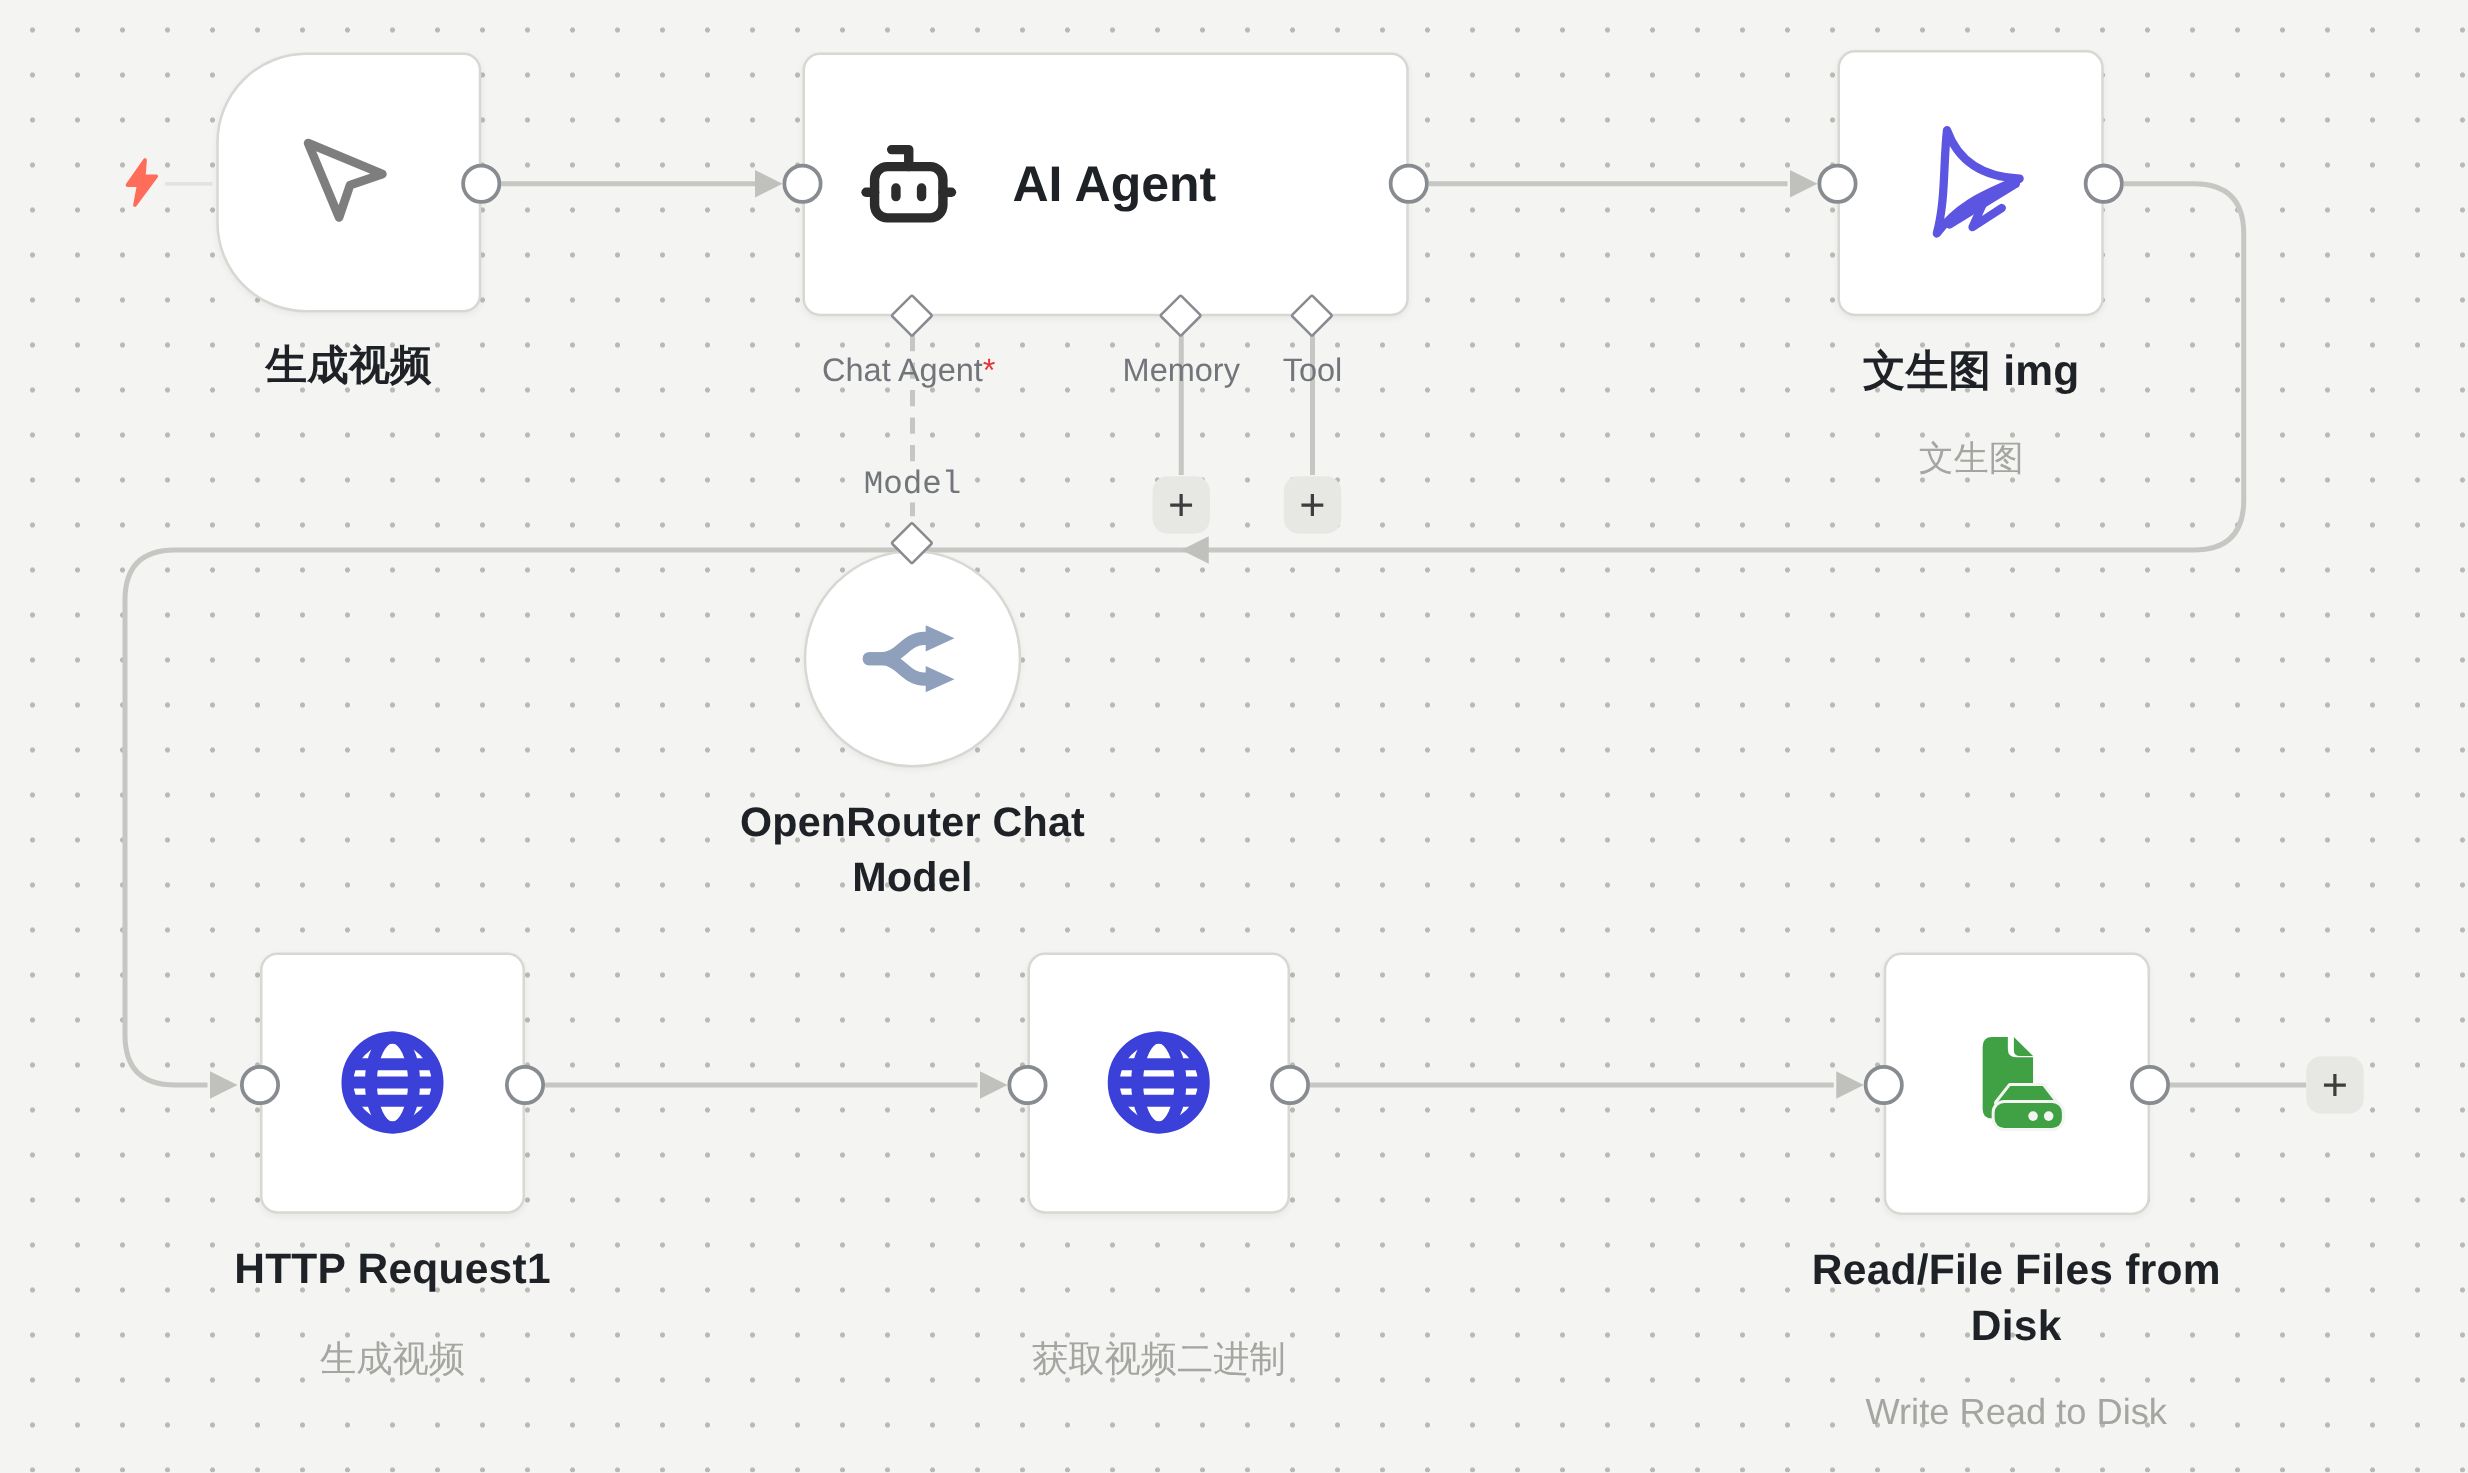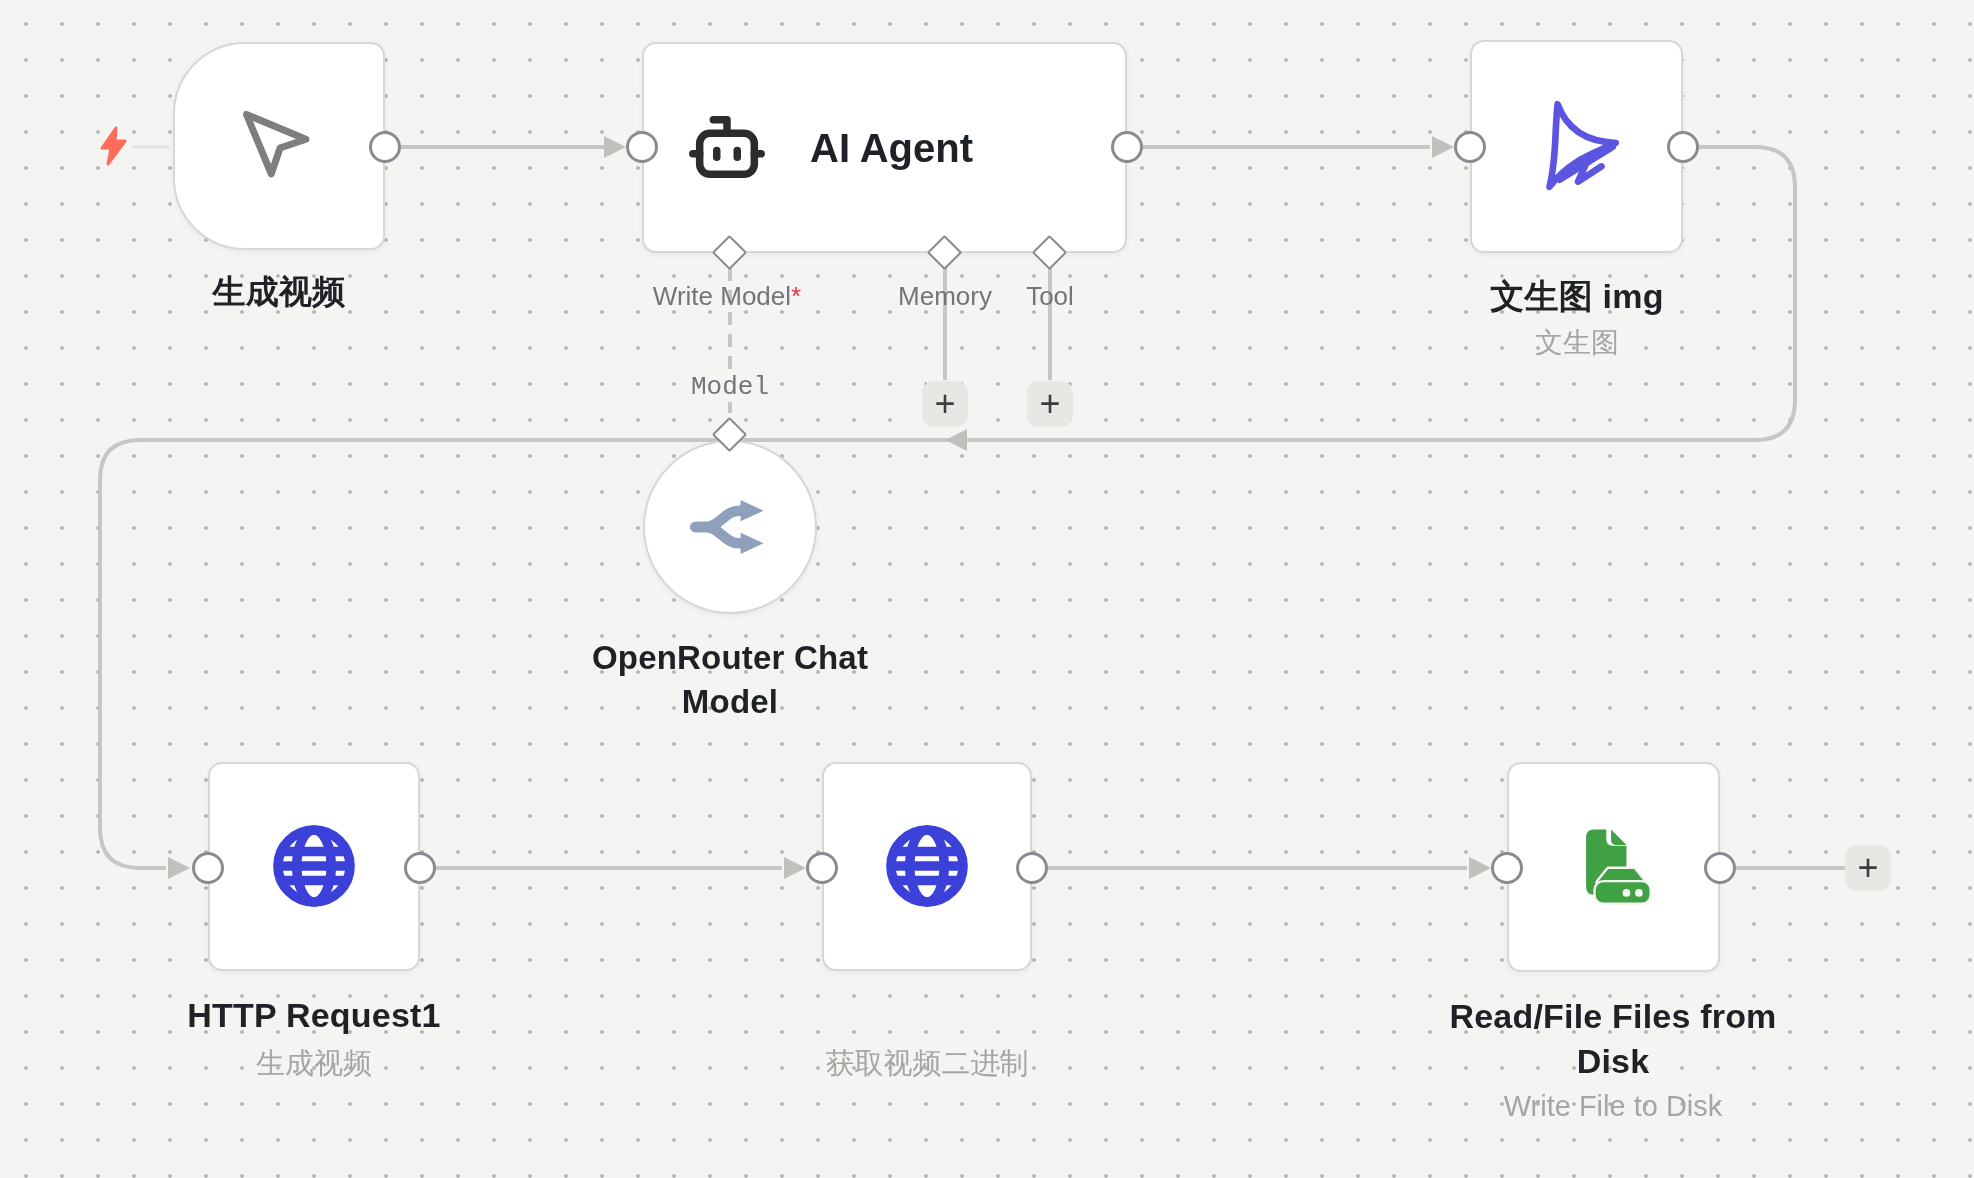--- a/index.html
+++ b/index.html
@@ -14,21 +14,21 @@
   .node.trigger{border-radius:72px 14px 14px 72px;}
   .node.round{border-radius:50%;}
   .icon{position:absolute;z-index:3;}
   .port{position:absolute;width:32px;height:32px;border-radius:50%;background:#fff;
     border:3px solid #888b8f;box-sizing:border-box;z-index:4;}
   .diamond{position:absolute;width:25px;height:25px;background:#fff;border:2px solid #888b8f;
     transform:rotate(45deg);box-sizing:border-box;z-index:4;border-radius:2px;}
   .node-label{position:absolute;transform:translateX(-50%);text-align:center;z-index:3;
     font-size:34px;font-weight:600;color:#1e2126;letter-spacing:.2px;white-space:nowrap;}
   .node-sub{position:absolute;transform:translateX(-50%);text-align:center;z-index:3;
-    font-size:29px;font-weight:400;color:#a5a5a2;white-space:nowrap;}
+    font-size:29px;font-weight:400;color:#a5a5a2;white-space:nowrap;margin-top:24px;}
   .port-label{position:absolute;transform:translateX(-50%);text-align:center;z-index:3;
     font-size:26px;color:#72767b;white-space:nowrap;}
   .star{color:#e2373d;}
   .model-label{background:#f4f4f2;padding:0 8px;font-family:Liberation Mono, monospace;}
   .agent-title{position:absolute;z-index:3;font-size:40px;font-weight:600;color:#1e2126;}
   .plus-btn{position:absolute;width:46px;height:46px;border-radius:12px;background:#e7e7e4;
     color:#3d3d3d;font-size:36px;font-weight:400;display:flex;align-items:center;
     justify-content:center;z-index:5;line-height:1;user-select:none;}
   .wrap-label{white-space:normal;line-height:45px;width:330px;}
   .wrap-label.or{width:310px;line-height:44px;font-size:33px;}
@@ -84,21 +84,21 @@
     </g>
   </svg>
   <div class="agent-title" style="left:810px;top:126px;">AI Agent</div>
   <div class="port" style="left:626px;top:131px;"></div>
   <div class="port" style="left:1111px;top:131px;"></div>
 
   <div class="diamond" style="left:717px;top:240px;"></div>
   <div class="diamond" style="left:932px;top:240px;"></div>
   <div class="diamond" style="left:1037px;top:240px;"></div>
 
-  <div class="port-label" style="left:727px;top:281px;"><span>Write Model</span><span class="star">*</span></div>
+  <div class="port-label" style="left:727px;top:281px;"><span>Chat Agent</span><span class="star">*</span></div>
   <div class="port-label" style="left:945px;top:281px;">Memory</div>
   <div class="port-label" style="left:1050px;top:281px;">Tool</div>
 
   <div class="plus-btn" style="left:922px;top:381px;">+</div>
   <div class="plus-btn" style="left:1027px;top:381px;">+</div>
 
   <div class="port-label model-label" style="left:730px;top:372px;">Model</div>
   <div class="diamond" style="left:717px;top:422px;"></div>
 
   <div class="node round" style="left:643px;top:440px;width:174px;height:174px;"></div>
@@ -177,17 +177,17 @@
     <g fill="#3fa044" stroke="#f4f4f2" stroke-width="5" style="paint-order:stroke" stroke-linejoin="round">
       <path d="M45 53 h27 l11 14 h-49 Z"></path>
       <rect x="32" y="67" width="56" height="21" rx="8"></rect>
     </g>
     <circle cx="64" cy="78" r="4" fill="#f4f4f2"></circle>
     <circle cx="77" cy="78" r="4" fill="#f4f4f2"></circle>
   </svg>
   <div class="port" style="left:1491px;top:852px;"></div>
   <div class="port" style="left:1704px;top:852px;"></div>
   <div class="node-label wrap-label" style="left:1613px;top:994px;">Read/File Files from Disk</div>
-  <div class="node-sub" style="left:1613px;top:1090px;">Write File to Disk</div>
+  <div class="node-sub" style="left:1613px;top:1090px;">Write Read to Disk</div>
 
   <div class="plus-btn" style="left:1845px;top:845px;">+</div>
 
 </div>
 
 </body></html>

